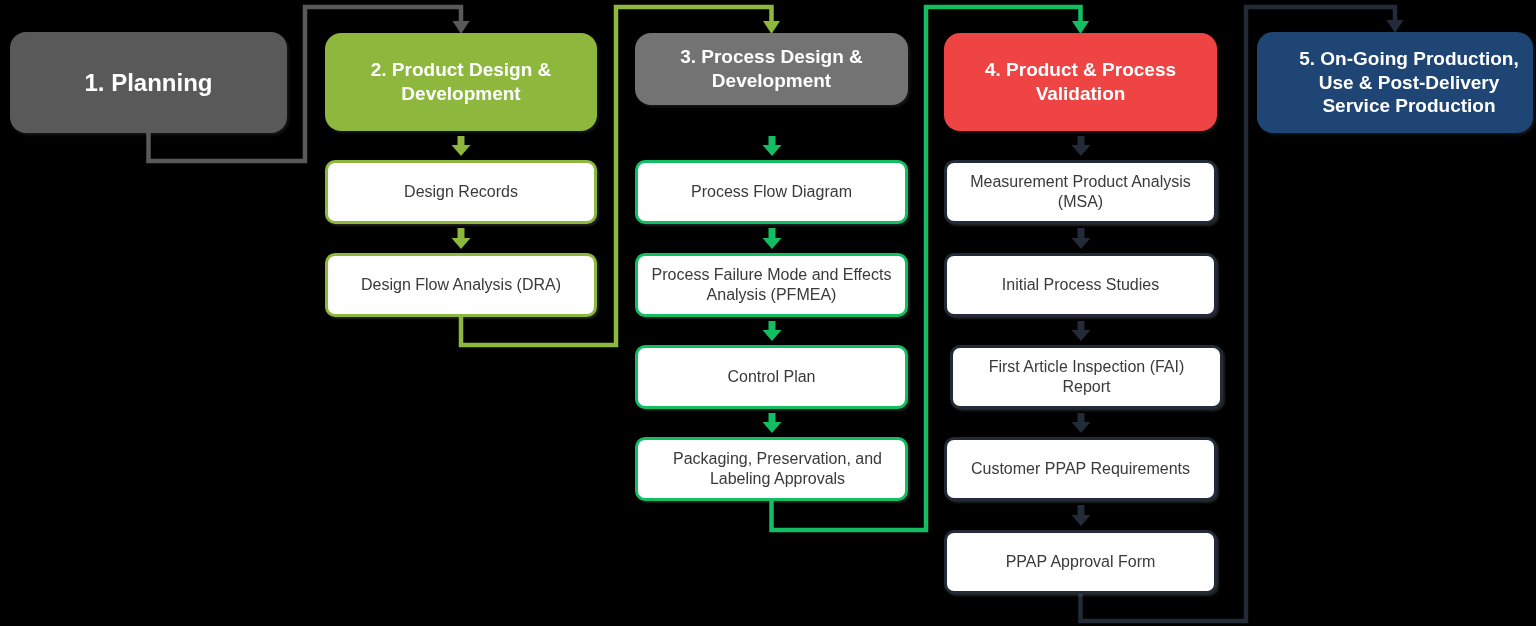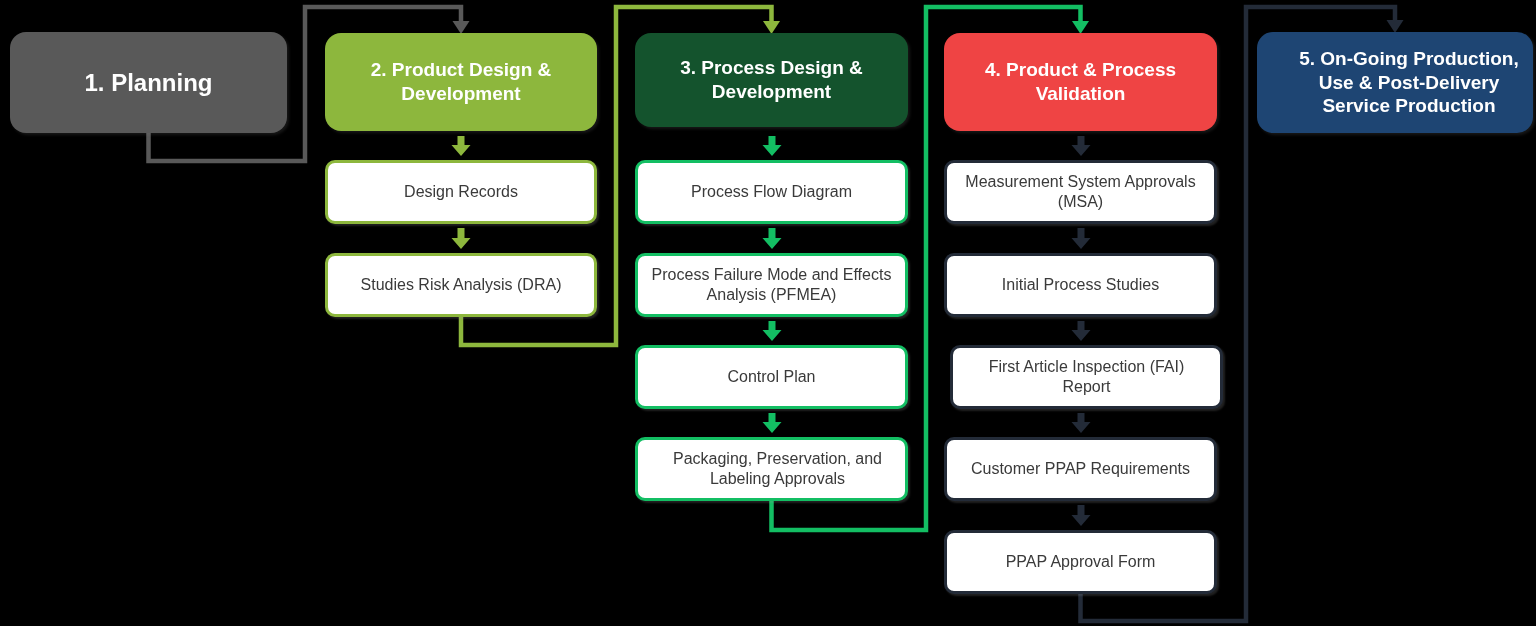--- a/index.html
+++ b/index.html
@@ -87,23 +87,23 @@
       <svg width="22" height="20" class="gap-arrow" style="left: 450px; top: 136px;">
         <polygon points="7.5,0 14.5,0 14.5,9 20.5,9 11,20 1.5,9 7.5,9" fill="#8DB73D"></polygon>
       </svg>
       <div class="sub-box" style="left: 325px; top: 160px; width: 272px; height: 64px; border-color: rgb(141, 183, 61); background: rgb(255, 255, 255); color: rgb(58, 58, 58);">
         <span>Design Records</span>
       </div>
       <svg width="22" height="21" class="gap-arrow" style="left: 450px; top: 228px;">
         <polygon points="7.5,0 14.5,0 14.5,10 20.5,10 11,21 1.5,10 7.5,10" fill="#8DB73D"></polygon>
       </svg>
       <div class="sub-box" style="left: 325px; top: 253px; width: 272px; height: 64px; border-color: rgb(141, 183, 61); background: rgb(255, 255, 255); color: rgb(58, 58, 58);">
-        <span>Studies Risk Analysis (DRA)</span>
+        <span>Design Flow Analysis (DRA)</span>
       </div>
-      <div class="phase-header" style="left: 635px; top: 33px; width: 273px; height: 94px; background: #14532d; color: rgb(255, 255, 255);">
+      <div class="phase-header" style="left: 635px; top: 33px; width: 273px; height: 72px; background: #737373; color: rgb(255, 255, 255);">
         <span>3. Process Design &amp; Development</span>
       </div>
       <svg width="22" height="20" class="gap-arrow" style="left: 760.5px; top: 136px;">
         <polygon points="7.5,0 14.5,0 14.5,9 20.5,9 11,20 1.5,9 7.5,9" fill="#13BE63"></polygon>
       </svg>
       <div class="sub-box" style="left: 635px; top: 160px; width: 273px; height: 64px; border-color: rgb(19, 190, 99); background: rgb(255, 255, 255); color: rgb(58, 58, 58);">
         <span>Process Flow Diagram</span>
       </div>
       <svg width="22" height="21" class="gap-arrow" style="left: 760.5px; top: 228px;">
         <polygon points="7.5,0 14.5,0 14.5,10 20.5,10 11,21 1.5,10 7.5,10" fill="#13BE63"></polygon>
@@ -123,21 +123,21 @@
       <div class="sub-box" style="left: 635px; top: 437px; width: 273px; height: 64px; border-color: rgb(19, 190, 99); background: rgb(255, 255, 255); color: rgb(58, 58, 58); padding-left: 24px;">
         <span>Packaging, Preservation, and Labeling Approvals</span>
       </div>
       <div class="phase-header" style="left: 944px; top: 33px; width: 273px; height: 98px; background: #ef4444; color: rgb(255, 255, 255);">
         <span>4. Product &amp; Process Validation</span>
       </div>
       <svg width="22" height="20" class="gap-arrow" style="left: 1069.5px; top: 136px;">
         <polygon points="7.5,0 14.5,0 14.5,9 20.5,9 11,20 1.5,9 7.5,9" fill="#232B38"></polygon>
       </svg>
       <div class="sub-box" style="left: 944px; top: 160px; width: 273px; height: 64px; border-color: rgb(35, 43, 56); background: rgb(255, 255, 255); color: rgb(58, 58, 58);">
-        <span>Measurement System Approvals (MSA)</span>
+        <span>Measurement Product Analysis (MSA)</span>
       </div>
       <svg width="22" height="21" class="gap-arrow" style="left: 1069.5px; top: 228px;">
         <polygon points="7.5,0 14.5,0 14.5,10 20.5,10 11,21 1.5,10 7.5,10" fill="#232B38"></polygon>
       </svg>
       <div class="sub-box" style="left: 944px; top: 253px; width: 273px; height: 64px; border-color: rgb(35, 43, 56); background: rgb(255, 255, 255); color: rgb(58, 58, 58);">
         <span>Initial Process Studies</span>
       </div>
       <svg width="22" height="20" class="gap-arrow" style="left: 1069.5px; top: 321px;">
         <polygon points="7.5,0 14.5,0 14.5,9 20.5,9 11,20 1.5,9 7.5,9" fill="#232B38"></polygon>
       </svg>

